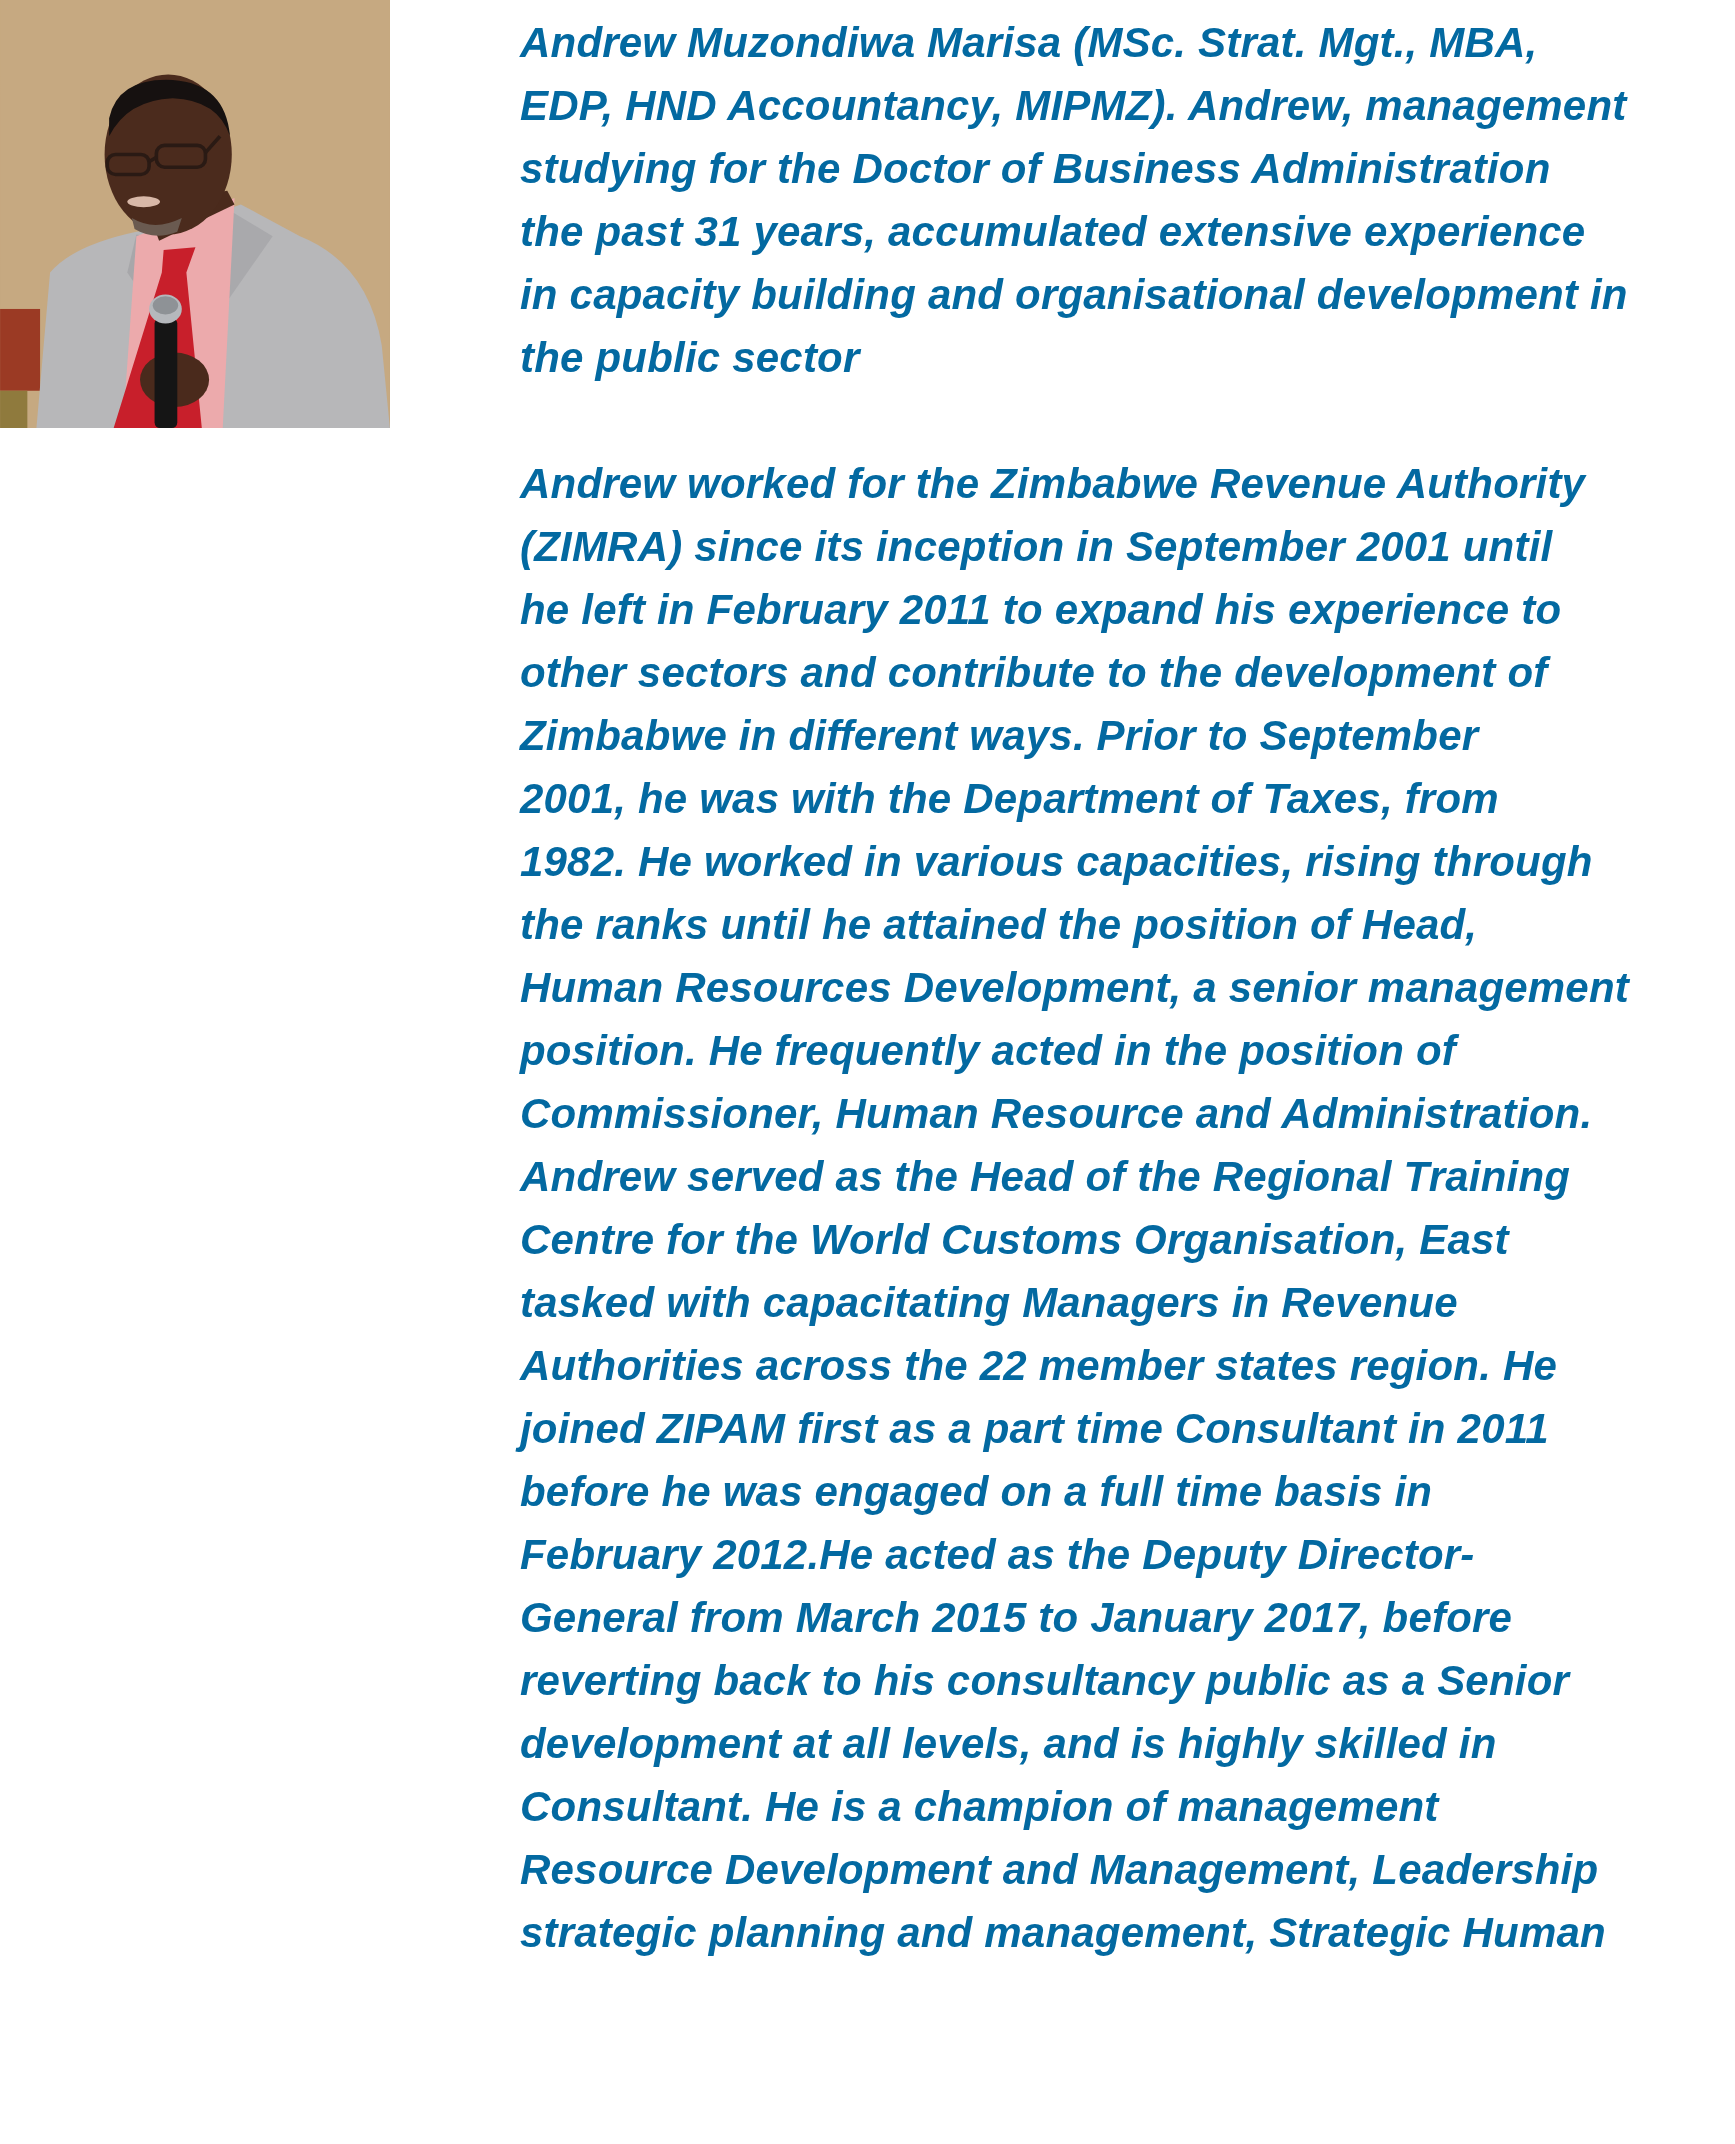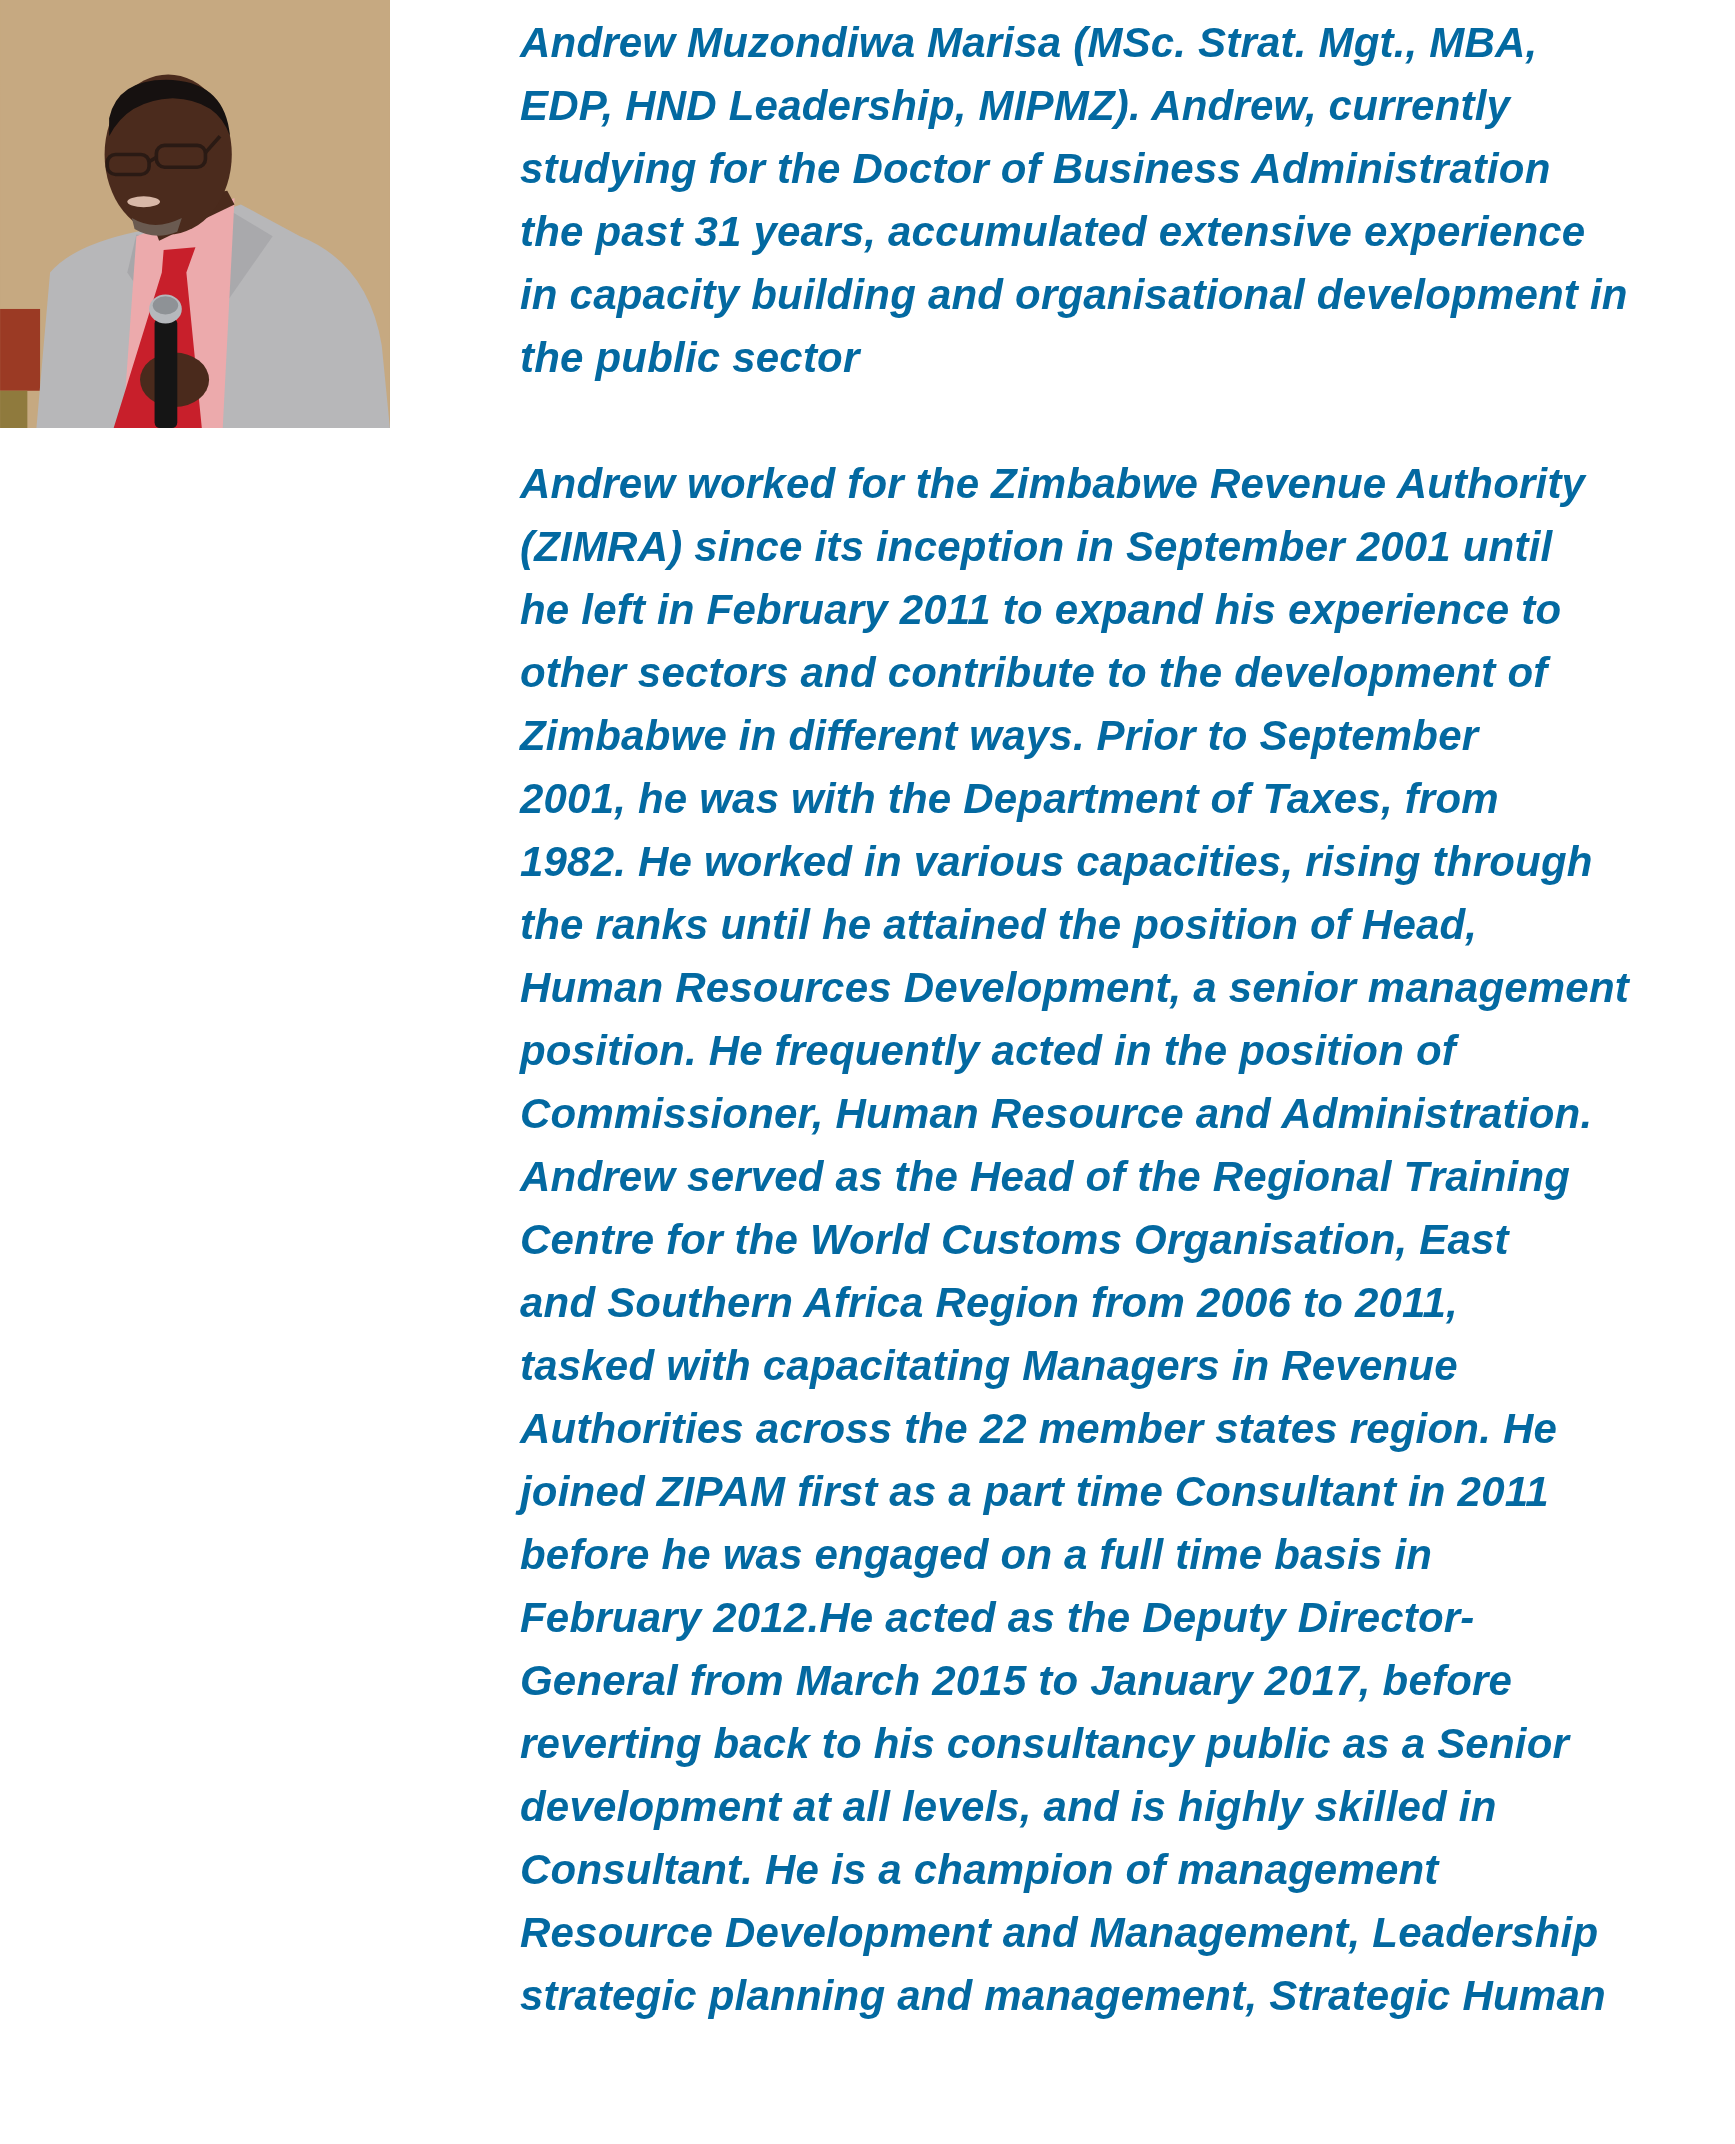--- a/index.html
+++ b/index.html
@@ -60,42 +60,41 @@
 
     <rect x="170" y="350" width="25" height="121" rx="6" fill="#151515"></rect>
     <ellipse cx="182" cy="340" rx="18" ry="16" fill="#b5b8bc"></ellipse>
     <ellipse cx="182" cy="336" rx="14" ry="10" fill="#8e9296"></ellipse>
   </svg>
 </div>
 
 <div class="bio">
   <div>
     <span class="line">Andrew Muzondiwa Marisa (MSc. Strat. Mgt., MBA,</span>
-    <span class="line">EDP, HND Leadership, MIPMZ). Andrew, currently</span>
+    <span class="line">EDP, HND Accountancy, MIPMZ). Andrew, management</span>
     <span class="line">studying for the Doctor of Business Administration</span>
     <span class="line">the past 31 years, accumulated extensive experience</span>
     <span class="line">in capacity building and organisational development in</span>
     <span class="line">the public sector</span>
   </div>
   <div class="gap"></div>
   <div>
     <span class="line">Andrew worked for the Zimbabwe Revenue Authority</span>
     <span class="line">(ZIMRA) since its inception in September 2001 until</span>
     <span class="line">he left in February 2011 to expand his experience to</span>
     <span class="line">other sectors and contribute to the development of</span>
     <span class="line">Zimbabwe in different ways. Prior to September</span>
     <span class="line">2001, he was with the Department of Taxes, from</span>
     <span class="line">1982. He worked in various capacities, rising through</span>
     <span class="line">the ranks until he attained the position of Head,</span>
     <span class="line">Human Resources Development, a senior management</span>
     <span class="line">position. He frequently acted in the position of</span>
     <span class="line">Commissioner, Human Resource and Administration.</span>
     <span class="line">Andrew served as the Head of the Regional Training</span>
     <span class="line">Centre for the World Customs Organisation, East</span>
-    <span class="line">and Southern Africa Region from 2006 to 2011,</span>
     <span class="line">tasked with capacitating Managers in Revenue</span>
     <span class="line">Authorities across the 22 member states region. He</span>
     <span class="line">joined ZIPAM first as a part time Consultant in 2011</span>
     <span class="line">before he was engaged on a full time basis in</span>
     <span class="line">February 2012.He acted as the Deputy Director-</span>
     <span class="line">General from March 2015 to January 2017, before</span>
     <span class="line">reverting back to his consultancy public as a Senior</span>
     <span class="line">development at all levels, and is highly skilled in</span>
     <span class="line">Consultant. He is a champion of management</span>
     <span class="line">Resource Development and Management, Leadership</span>

